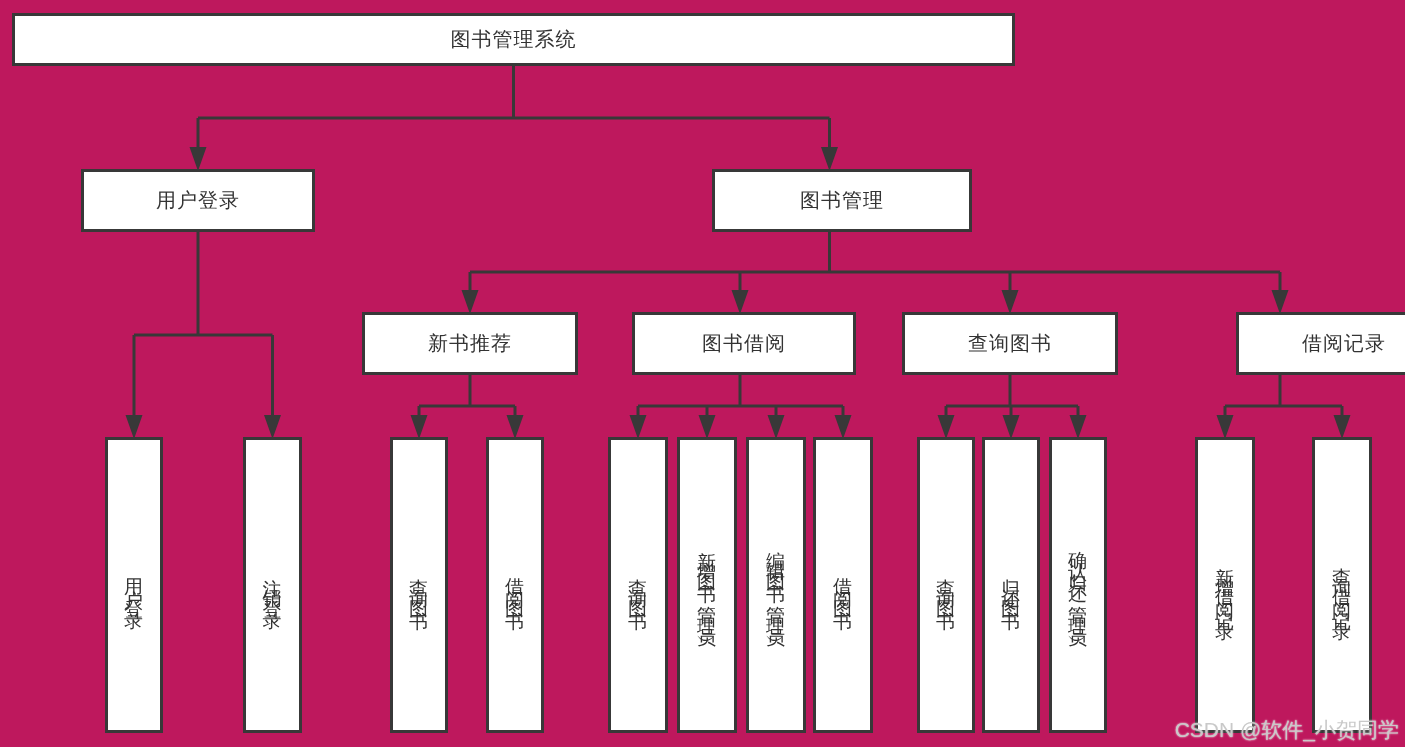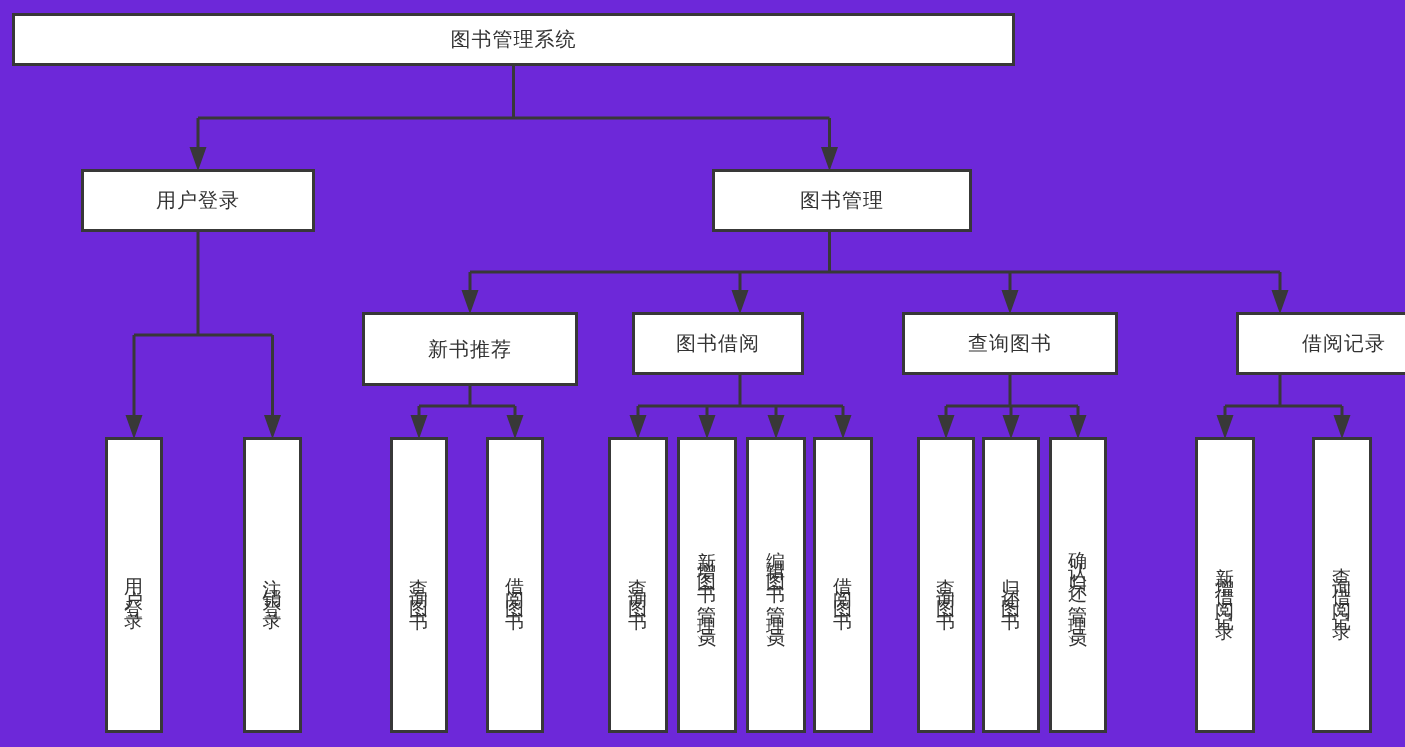--- a/index.html
+++ b/index.html
@@ -1,17 +1,17 @@
 <!DOCTYPE html>
 <html><head>
 <meta charset="utf-8">
 <style>
   html,body{margin:0;padding:0;background:#ffffff;}
   body{font-family:"Liberation Sans","DejaVu Sans",sans-serif;}
-  .canvas{position:relative;width:1405px;height:747px;background:#6d28d9;overflow:hidden;}
+  .canvas{position:relative;width:1405px;height:747px;background:#be185d;overflow:hidden;}
   .canvas svg{position:absolute;left:0;top:0;}
   .node{position:absolute;box-sizing:border-box;border:3px solid #383838;background:#ffffff;
         display:flex;align-items:center;justify-content:center;color:#333333;}
   .node-h{font-size:20px;letter-spacing:1px;}
   .node-v{font-size:19px;}
   .node-v .lbl{writing-mode:vertical-rl;text-orientation:mixed;letter-spacing:11px;line-height:1;}
   .watermark{position:absolute;right:6px;bottom:3px;font-size:21px;color:#c9c9c9;
              text-shadow:0 0 2px #ffffff;white-space:nowrap;z-index:5;}
 </style>
 </head>
@@ -31,30 +31,30 @@
       </div>
       <div class="node node-v" style="left: 105px; top: 437px; width: 58px; height: 296px; border-color: rgb(56, 56, 56);">
         <span class="lbl">用户登录</span>
       </div>
       <div class="node node-v" style="left: 243px; top: 437px; width: 59px; height: 296px; border-color: rgb(56, 56, 56);">
         <span class="lbl">注销登录</span>
       </div>
       <div class="node node-h" style="left: 712px; top: 169px; width: 260px; height: 63px; border-color: rgb(56, 56, 56);">
         <span class="lbl">图书管理</span>
       </div>
-      <div class="node node-h" style="left: 362px; top: 312px; width: 216px; height: 74px; border-color: rgb(56, 56, 56);">
+      <div class="node node-h" style="left: 362px; top: 312px; width: 216px; height: 63px; border-color: rgb(56, 56, 56);">
         <span class="lbl">新书推荐</span>
       </div>
       <div class="node node-v" style="left: 390px; top: 437px; width: 58px; height: 296px; border-color: rgb(56, 56, 56);">
         <span class="lbl">查询图书</span>
       </div>
       <div class="node node-v" style="left: 486px; top: 437px; width: 58px; height: 296px; border-color: rgb(56, 56, 56);">
         <span class="lbl">借阅图书</span>
       </div>
-      <div class="node node-h" style="left: 632px; top: 312px; width: 172px; height: 63px; border-color: rgb(56, 56, 56);">
+      <div class="node node-h" style="left: 632px; top: 312px; width: 224px; height: 63px; border-color: rgb(56, 56, 56);">
         <span class="lbl">图书借阅</span>
       </div>
       <div class="node node-v" style="left: 608px; top: 437px; width: 60px; height: 296px; border-color: rgb(56, 56, 56);">
         <span class="lbl">查询图书</span>
       </div>
       <div class="node node-v" style="left: 677px; top: 437px; width: 60px; height: 296px; border-color: rgb(56, 56, 56);">
         <span class="lbl">新增图书（管理员）</span>
       </div>
       <div class="node node-v" style="left: 746px; top: 437px; width: 60px; height: 296px; border-color: rgb(56, 56, 56);">
         <span class="lbl">编辑图书（管理员）</span>
@@ -77,13 +77,14 @@
       <div class="node node-h" style="left: 1236px; top: 312px; width: 216px; height: 63px; border-color: rgb(56, 56, 56);">
         <span class="lbl">借阅记录</span>
       </div>
       <div class="node node-v" style="left: 1195px; top: 437px; width: 60px; height: 296px; border-color: rgb(56, 56, 56);">
         <span class="lbl">新增借阅记录</span>
       </div>
       <div class="node node-v" style="left: 1312px; top: 437px; width: 60px; height: 296px; border-color: rgb(56, 56, 56);">
         <span class="lbl">查询借阅记录</span>
       </div>
     </div>
+  <div class="watermark">CSDN @软件_小贺同学</div>
 </div>
 
 </body></html>

